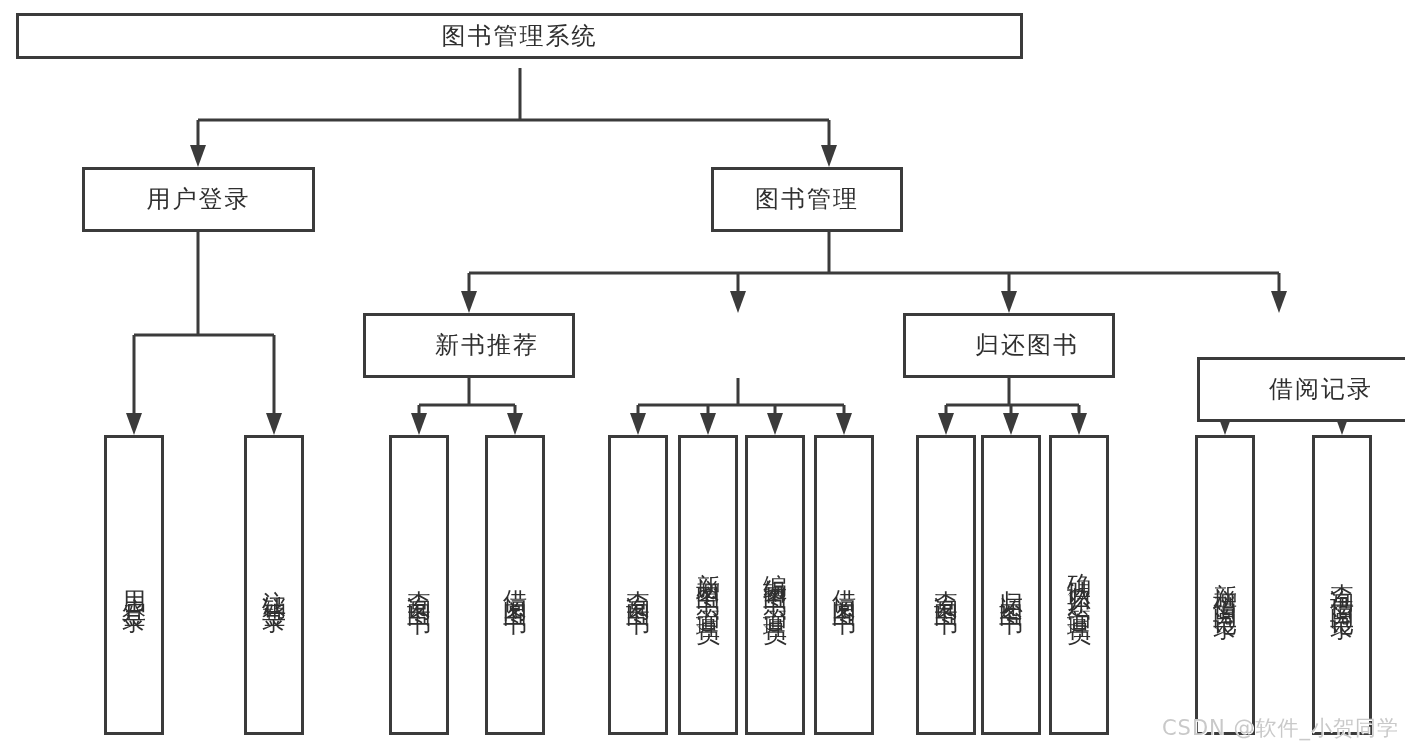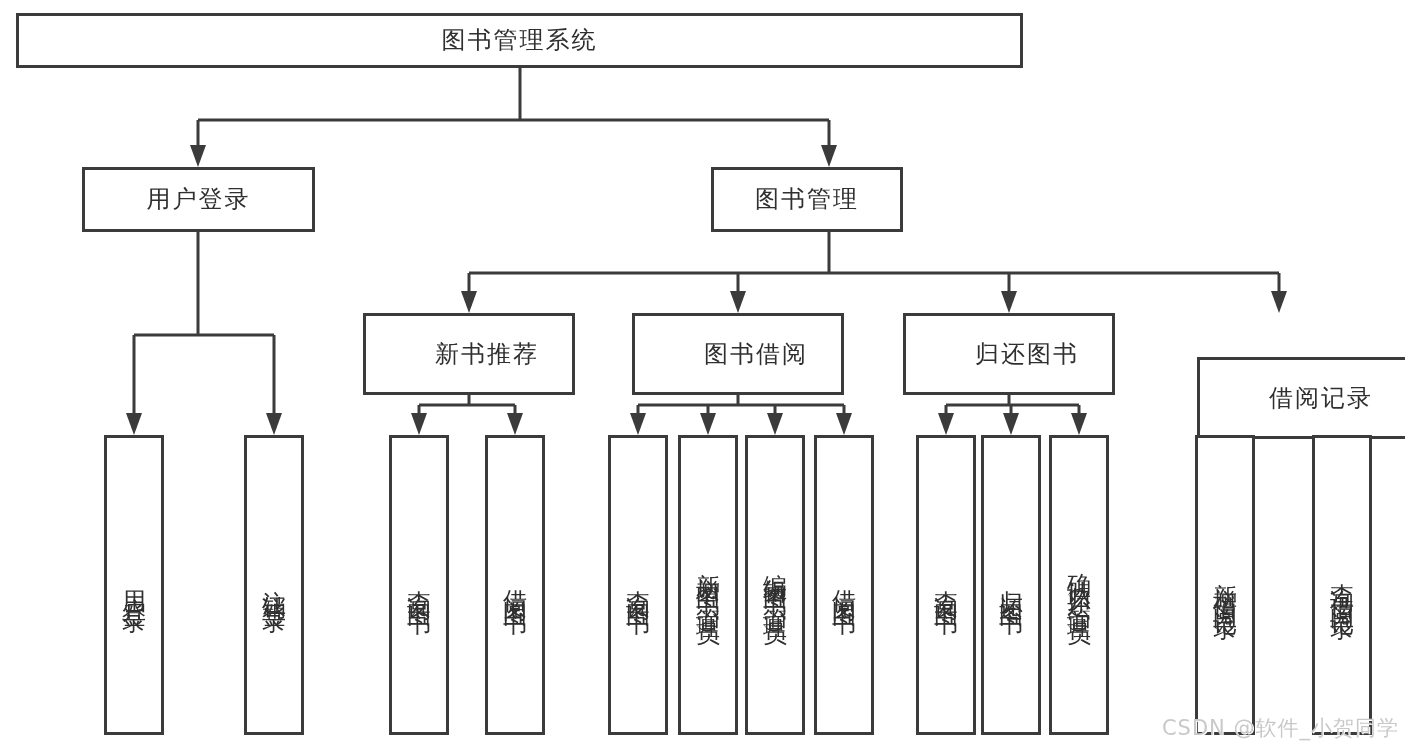--- a/index.html
+++ b/index.html
@@ -40,24 +40,24 @@
     color: #2f2f2f;
     display: flex;
     align-items: center;
     justify-content: center;
     text-align: center;
     font-size: 24px;
     letter-spacing: 2px;
     line-height: 1.2;
     white-space: nowrap;
   }
-  .box.h-root  { left: 16px;   top: 13px;  width: 1007px; height: 55px; }
+  .box.h-root  { left: 16px;   top: 13px;  width: 1007px; height: 46px; }
   .box.l1-a    { left: 82px;   top: 167px; width: 233px;  height: 65px; }
   .box.l1-b    { left: 711px;  top: 167px; width: 192px;  height: 65px; }
-  .box.l2      { top: 313px; width: 212px; height: 82px; padding-left: 36px; }
+  .box.l2      { top: 313px; width: 212px; height: 65px; padding-left: 36px; }
   .box.l2-a    { left: 363px; }
   .box.l2-b    { left: 632px; }
   .box.l2-c    { left: 903px; }
   .box.l2-d    { left: 1197px; margin-top: 44px; }
   .box.leaf {
     top: 435px;
     width: 60px;
     height: 300px;
     writing-mode: vertical-rl;
     letter-spacing: 7px;
@@ -129,21 +129,20 @@
     <polygon points="1225,435 1217,413 1233,413"></polygon>
     <polygon points="1342,435 1334,413 1350,413"></polygon>
   </svg>
 
   <div class="box h-root">图书管理系统</div>
 
   <div class="box l1-a">用户登录</div>
   <div class="box l1-b">图书管理</div>
 
   <div class="box l2 l2-a">新书推荐</div>
-  <div class="box l2 l2-b">图书借阅</div>
   <div class="box l2 l2-c">归还图书</div>
   <div class="box l2 l2-d">借阅记录</div>
 
   <div class="box leaf p-a1">用户登录</div>
   <div class="box leaf p-a2">注销登录</div>
 
   <div class="box leaf p-b1">查询图书</div>
   <div class="box leaf p-b2">借阅图书</div>
 
   <div class="box leaf p-c1">查询图书</div>

